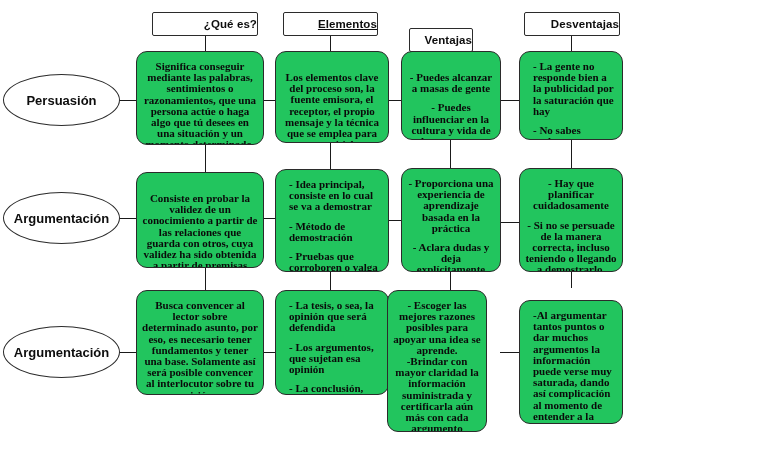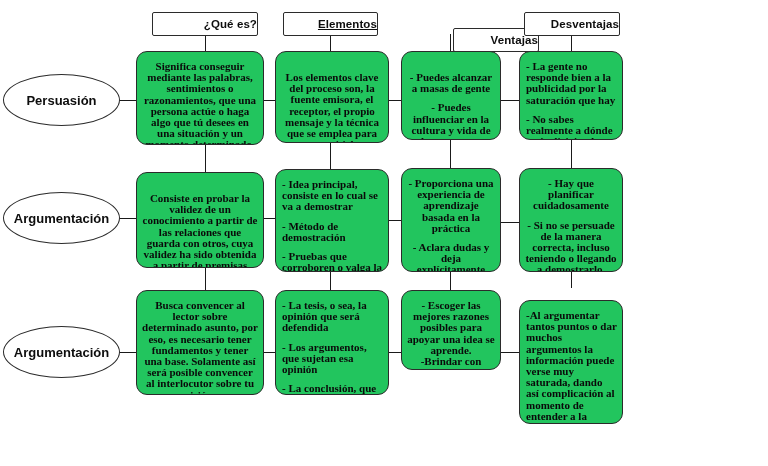--- a/index.html
+++ b/index.html
@@ -69,21 +69,21 @@
     background: #22c55e;
     overflow: hidden;
     padding: 5px 5px;
     font-family: "Liberation Serif", "DejaVu Serif", serif;
     font-size: 11px;
     line-height: 11.2px;
     color: #0a0a0a;
     text-align: center;
     font-weight: bold;
   }
-  .cell.left { text-align: left; padding-left: 6px; padding-right: 5px; }
+  .cell.left { text-align: left; padding-left: 13px; padding-right: 5px; }
   .cell p { margin: 0; }
   .cell p.gap { margin-top: 8px; }
   .cell.pad-top { padding-top: 9px; }
   .cell.pad-top2 { padding-top: 20px; }
 </style>
 </head>
 <body>
 
 <div id="canvas">
 
@@ -116,21 +116,21 @@
   <div class="conn h" style="left:263px; top:352px; width:12px;"></div>
   <div class="conn h" style="left:388px; top:352px; width:13px;"></div>
   <div class="conn h" style="left:500px; top:352px; width:20px;"></div>
 
   <div class="pill" style="left:152px; top:12px; width:106px; height:24px;">
     <span>¿Qué es?</span>
   </div>
   <div class="pill" style="left:283px; top:12px; width:95px; height:24px;text-decoration:underline;">
     <span>Elementos</span>
   </div>
-  <div class="pill" style="left:409px; top:28px; width:86px; height:24px;margin-left:44px;">
+  <div class="pill" style="left:409px; top:28px; width:64px; height:24px;">
     <span>Ventajas</span>
   </div>
   <div class="pill" style="left:524px; top:12px; width:96px; height:24px;">
     <span>Desventajas</span>
   </div>
 
   <div class="ellipse" style="left:3px; top:74px; width:117px; height:52px;">
     <span>Persuasión</span>
   </div>
   <div class="ellipse" style="left:3px; top:192px; width:117px; height:52px;">
@@ -181,21 +181,21 @@
   <div class="cell pad-top" style="left:136px; top:290px; width:128px; height:105px;">
     <p>Busca convencer al lector sobre determinado asunto, por eso, es necesario tener fundamentos y tener una base. Solamente así será posible convencer al interlocutor sobre tu visión.</p>
   </div>
 
   <div class="cell left pad-top" style="left:275px; top:290px; width:114px; height:105px;">
     <p>- La tesis, o sea, la opinión que será defendida</p>
     <p class="gap">- Los argumentos, que sujetan esa opinión</p>
     <p class="gap">- La conclusión, que condensa y refuerza lo que fue presentado.</p>
   </div>
 
-  <div class="cell pad-top" style="left:401px; top:290px; width:100px; height:80px;">
+  <div class="cell pad-top" style="left:387px; top:290px; width:100px; height:142px;">
     <p>- Escoger las mejores razones posibles para apoyar una idea se aprende.</p>
     <p>-Brindar con mayor claridad la información suministrada y certificarla aún más con cada argumento</p>
   </div>
 
   <div class="cell left pad-top" style="left:519px; top:300px; width:104px; height:124px;">
     <p>-Al argumentar tantos puntos o dar muchos argumentos la información puede verse muy saturada, dando así complicación al momento de entender a la persona que recibe la información y causar que sus fines se desvíen</p>
   </div>
 
 </div>
 

